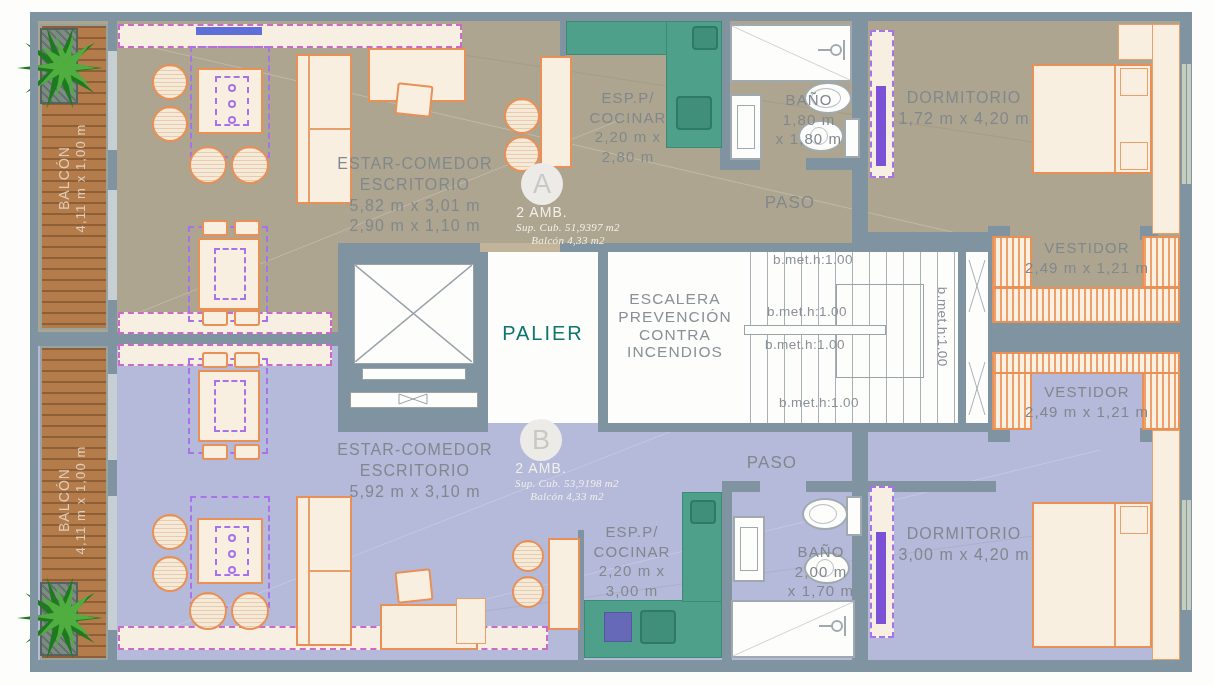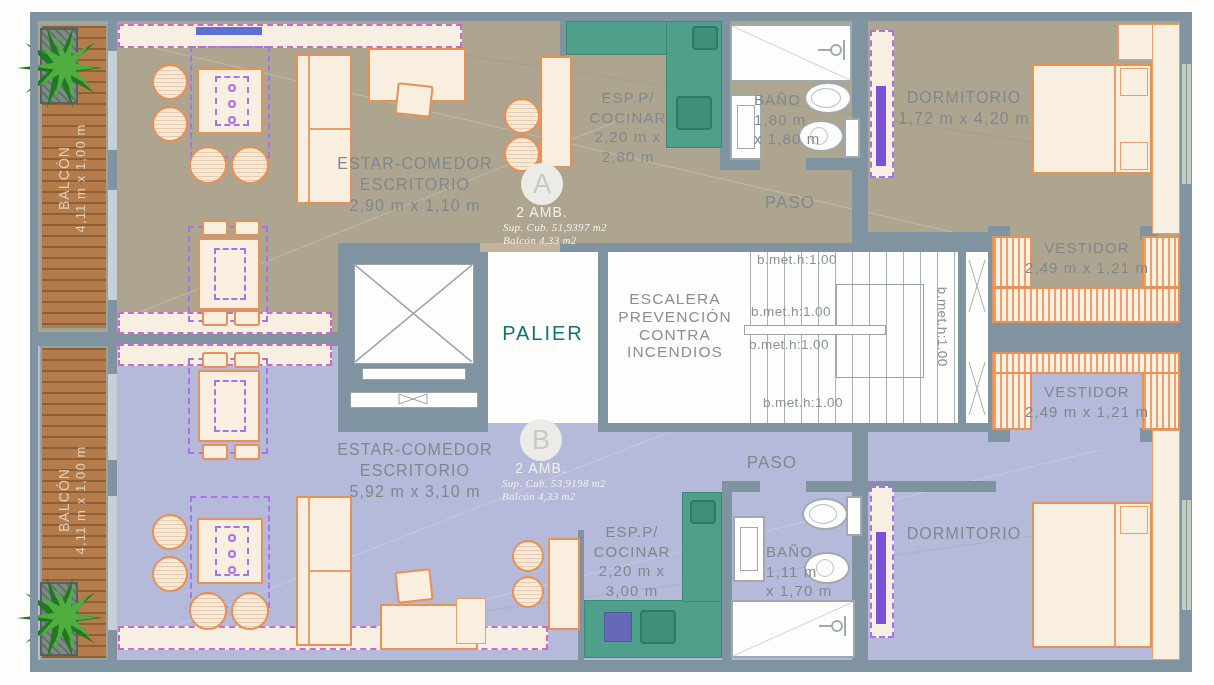--- a/index.html
+++ b/index.html
@@ -4,21 +4,21 @@
 <style>
   html,body{margin:0;padding:0;background:#ffffff;}
   #stage{position:relative;width:1214px;height:685px;background:#fdfdfc;overflow:hidden;
          font-family:"Liberation Sans",sans-serif;}
   .abs{position:absolute;box-sizing:border-box;}
   .wall{position:absolute;background:#7f93a0;box-sizing:border-box;}
   .wall-light{position:absolute;background:#c6cfd4;box-sizing:border-box;}
   .floor{position:absolute;box-sizing:border-box;}
   .white-room{position:absolute;background:#fdfdfc;box-sizing:border-box;}
   .lbl{position:absolute;color:#81888d;letter-spacing:1.1px;text-align:center;line-height:1.3;box-sizing:border-box;}
-  .lbl-left{text-align:left;}
+  .lbl-left{text-align:center;}
   .white-txt{color:#f2efe9;}
   .i{font-style:italic;font-family:Liberation Serif, serif;}
   .furn{position:absolute;background:#f9efe0;border:2px solid #e89055;box-sizing:border-box;}
   .furn-thin{position:absolute;background:#f9efe0;border:1px solid #e8a06a;box-sizing:border-box;}
   .chair{position:absolute;border-radius:50%;border:2px solid #e89055;box-sizing:border-box;
          background:#f5ead7 repeating-linear-gradient(180deg, rgba(205,130,80,.3) 0 1px, transparent 1px 4px);}
   .sqchair{position:absolute;background:#f9efe0;border:2px solid #e89055;border-radius:3px;box-sizing:border-box;}
   .dashp{position:absolute;border:2px dashed #a873e8;box-sizing:border-box;}
   .dot{position:absolute;width:8px;height:8px;border-radius:50%;border:2px solid #a873e8;box-sizing:border-box;}
   .hatch{position:absolute;border:2px solid #e89055;box-sizing:border-box;
@@ -279,20 +279,21 @@
   <div class="furn" style="left:380px;top:604px;width:98px;height:46px;"></div>
   <div class="sqchair" style="left:396px;top:570px;width:36px;height:32px;transform:rotate(-6deg);"></div>
   <div class="furn-thin" style="left:456px;top:598px;width:30px;height:46px;"></div>
   <div class="furn" style="left:548px;top:538px;width:32px;height:92px;"></div>
   <div class="chair" style="left:512px;top:540px;width:32px;height:32px;"></div>
   <div class="chair" style="left:512px;top:576px;width:32px;height:32px;"></div>
 
   <div class="lbl" style="left:330px;top:154px;width:170px;font-size:16px;">
     <div>ESTAR-COMEDOR</div>
     <div>ESCRITORIO</div>
+    <div>5,82 m x 3,01 m</div>
     <div>2,90 m x 1,10 m</div>
   </div>
   <div class="lbl" style="left:572px;top:88px;width:112px;font-size:15px;">
     <div>ESP.P/</div>
     <div>COCINAR</div>
     <div>2,20 m x</div>
     <div>2,80 m</div>
   </div>
   <div class="lbl lbl-left" style="left:754px;top:90px;width:110px;font-size:15px;">
     <div>BAÑO</div>
@@ -323,26 +324,27 @@
     <div>5,92 m x 3,10 m</div>
   </div>
   <div class="lbl" style="left:582px;top:522px;width:100px;font-size:15px;">
     <div>ESP.P/</div>
     <div>COCINAR</div>
     <div>2,20 m x</div>
     <div>3,00 m</div>
   </div>
   <div class="lbl lbl-left" style="left:766px;top:542px;width:110px;font-size:15px;">
     <div>BAÑO</div>
-    <div>1,11 m</div>
+    <div>2,00 m</div>
     <div>x 1,70 m</div>
   </div>
   <div class="lbl" style="left:732px;top:452px;width:80px;font-size:17px;">PASO</div>
   <div class="lbl" style="left:880px;top:524px;width:168px;font-size:16px;">
     <div>DORMITORIO</div>
+    <div>3,00 m x 4,20 m</div>
   </div>
   <div class="lbl" style="left:1014px;top:382px;width:146px;font-size:15px;">
     <div>VESTIDOR</div>
     <div>2,49 m x 1,21 m</div>
   </div>
   <div class="lbl" style="left:73px;top:500px;transform:translate(-50%,-50%) rotate(-90deg);white-space:nowrap;color:rgba(235,228,215,0.78);">
     <div style="font-size:14px;">BALCÓN</div>
     <div style="font-size:13px;">4,11 m x 1,00 m</div>
   </div>
   <div class="badge" style="left:520px;top:419px;">B</div>

